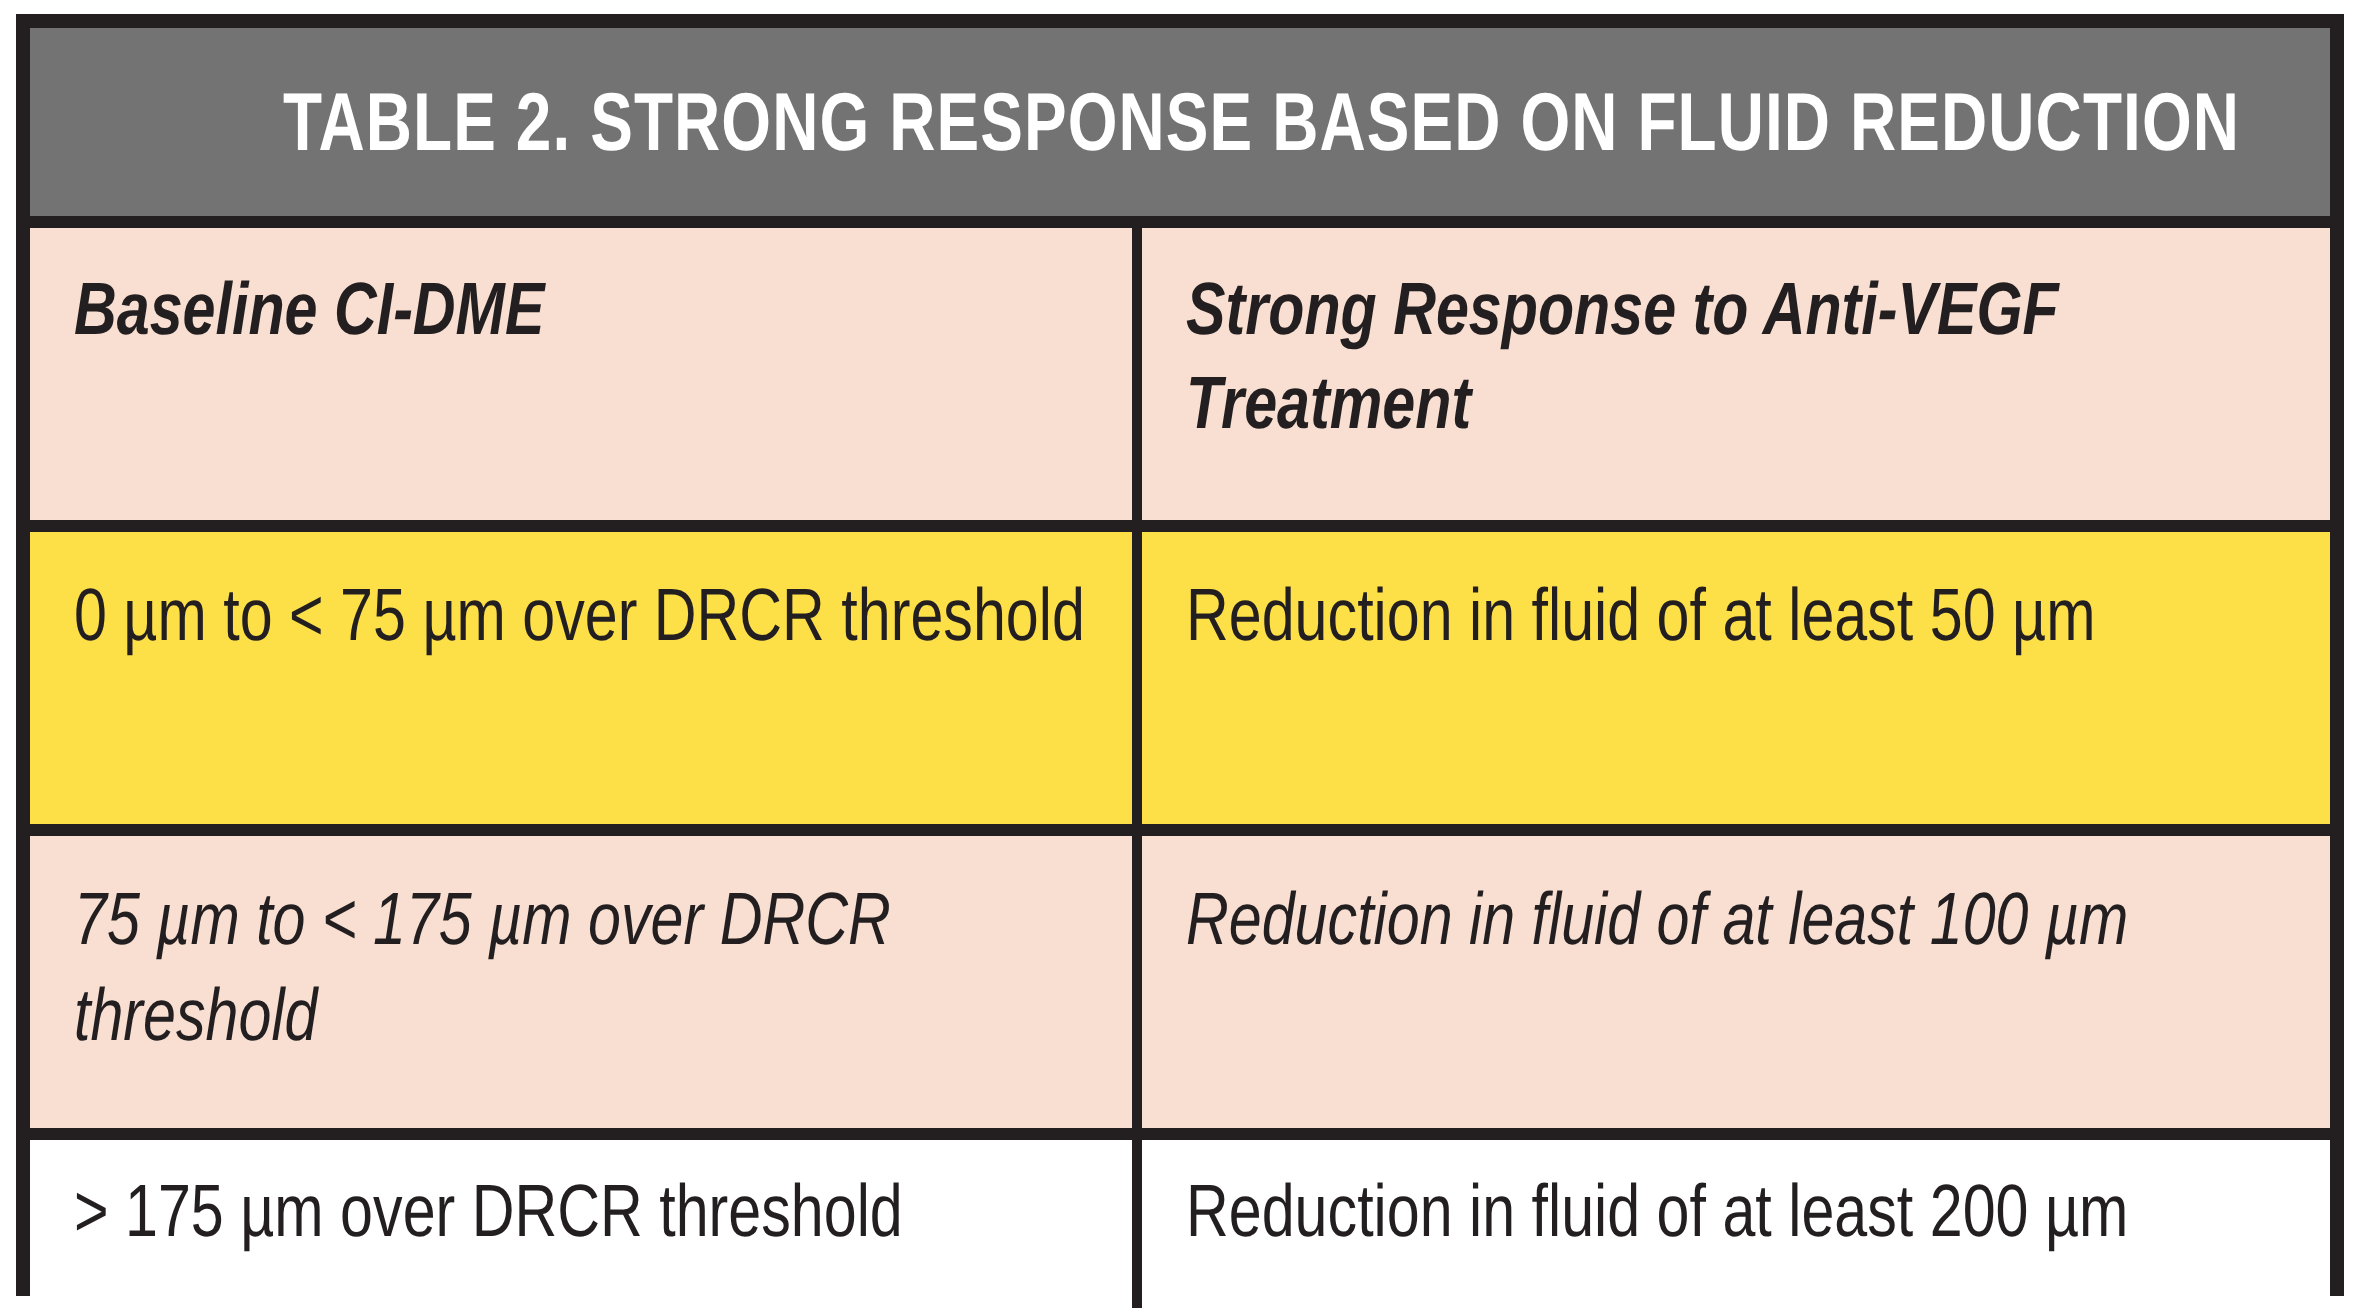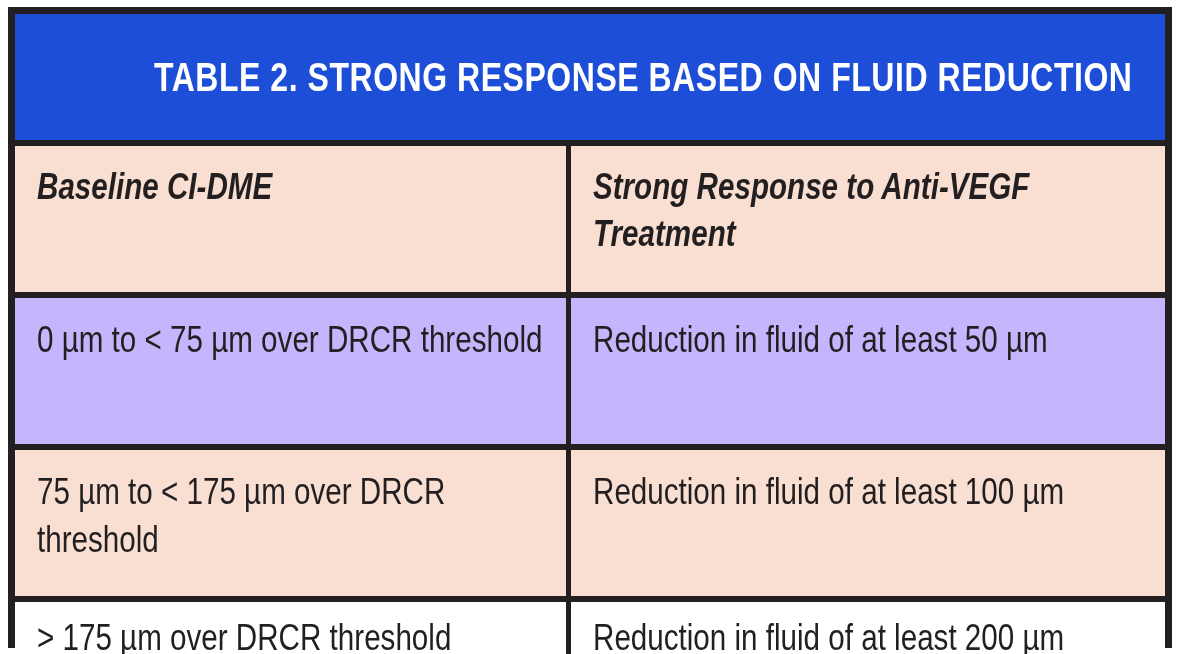--- a/index.html
+++ b/index.html
@@ -29,23 +29,23 @@
 
   table.tbl {
     width: 100%;
     height: 100%;
     border-collapse: collapse;
     table-layout: fixed;
   }
 
   
   tr.banner-row td {
-    background: #1d4ed8;
+    background: #737373;
     height: 94px;
-    padding: 16px;
+    padding: 0;
     border: none;
     text-align: center;
     vertical-align: middle;
   }
   .banner-title {
     color: #ffffff;
     font-size: 41px;
     font-weight: 700;
     letter-spacing: 0.7px;
     text-transform: uppercase;
@@ -65,26 +65,27 @@
     box-sizing: border-box;
   }
   td.cell.last-col { border-right: none; }
 
   tr.hdr-row td.cell {
     background: #f8dfd2;
     height: 152px;
     font-style: italic;
   }
   tr.row-white td.cell {
-    background: #c4b5fd;
+    background: #fde047;
     height: 152px;
   }
   tr.row-peach td.cell {
     background: #f8dfd2;
     height: 152px;
+    font-style: italic;
   }
   tr.row-last td.cell {
     background: #ffffff;
     height: 96px;
     padding-top: 12px;
   }
 
   
   col.c1 { width: 48.1%; }
   col.c2 { width: 51.9%; }

